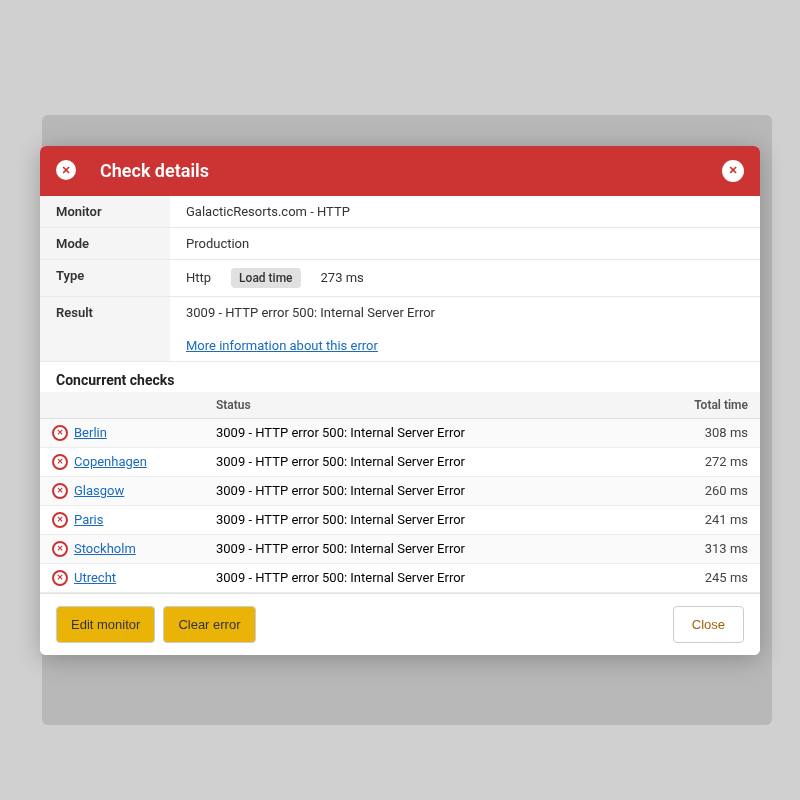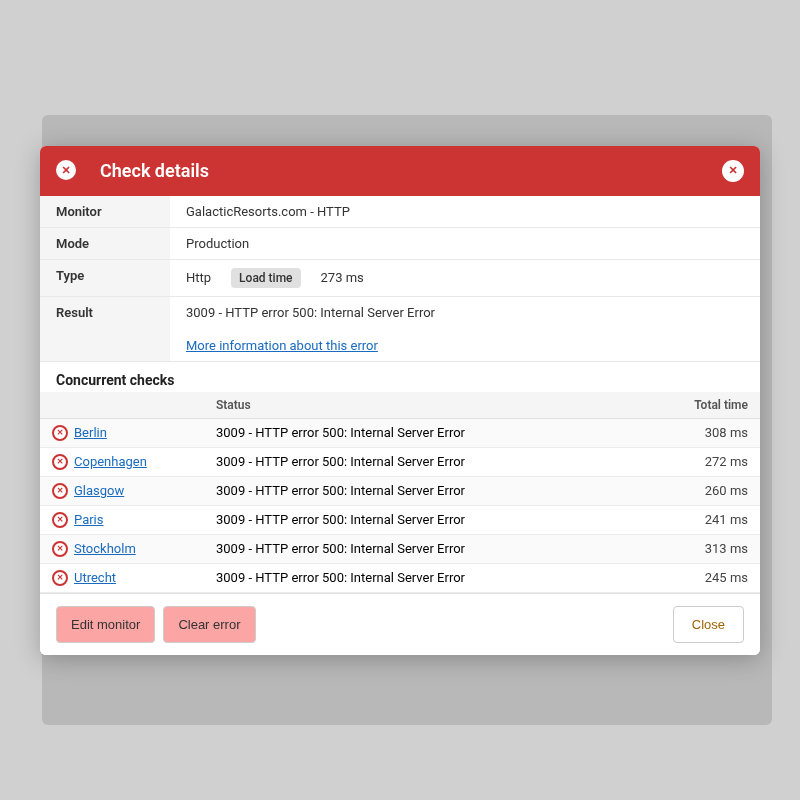--- a/index.html
+++ b/index.html
@@ -200,21 +200,21 @@
       background: #fff;
     }
     .footer-left {
       display: flex;
       gap: 8px;
     }
     .btn {
       padding: 10px 14px;
       border-radius: 4px;
       border: 1px solid #ccc;
-      background: #fca5a5;
+      background: #eab308;
       cursor: pointer;
       font-size: 13px;
       color: #333;
     }
     .btn-close {
       padding: 6px 18px;
       border-radius: 4px;
       border: 1px solid #ccc;
       background: white;
       cursor: pointer;

